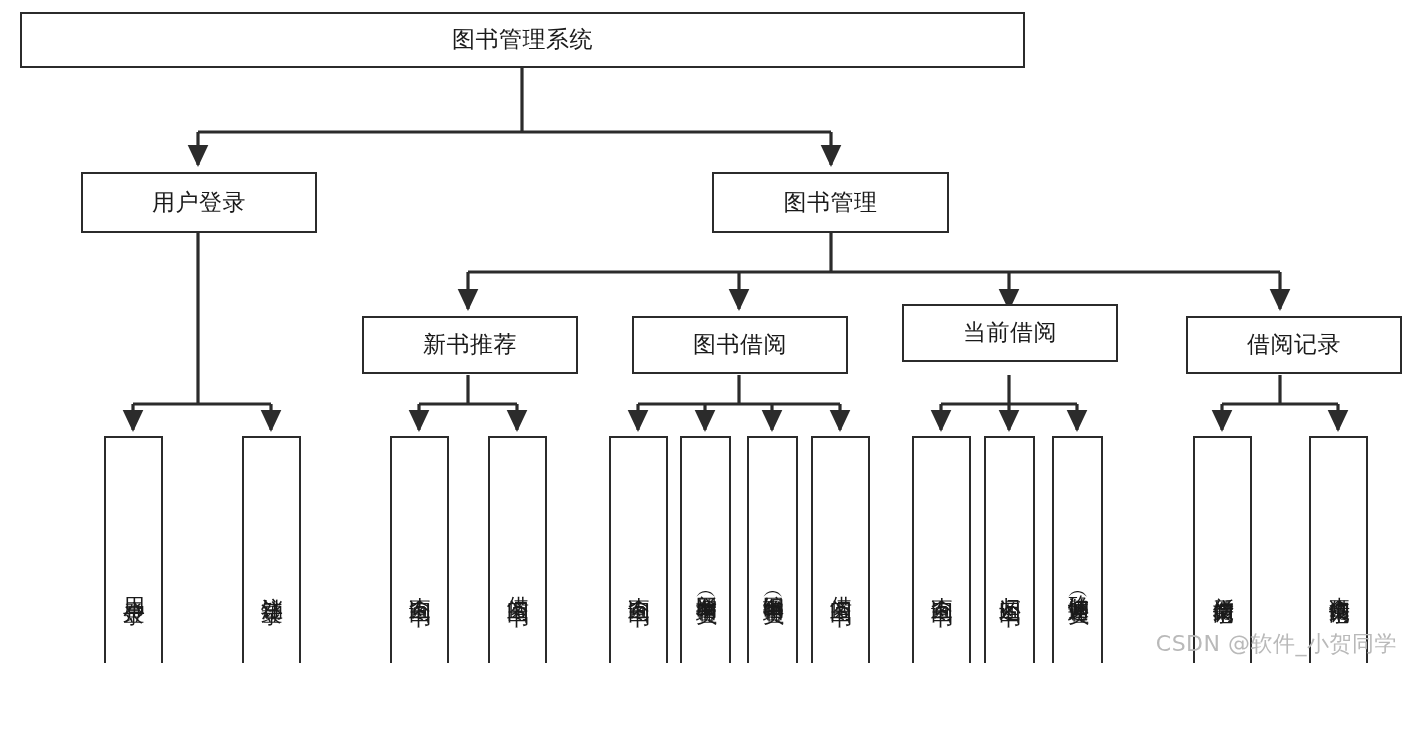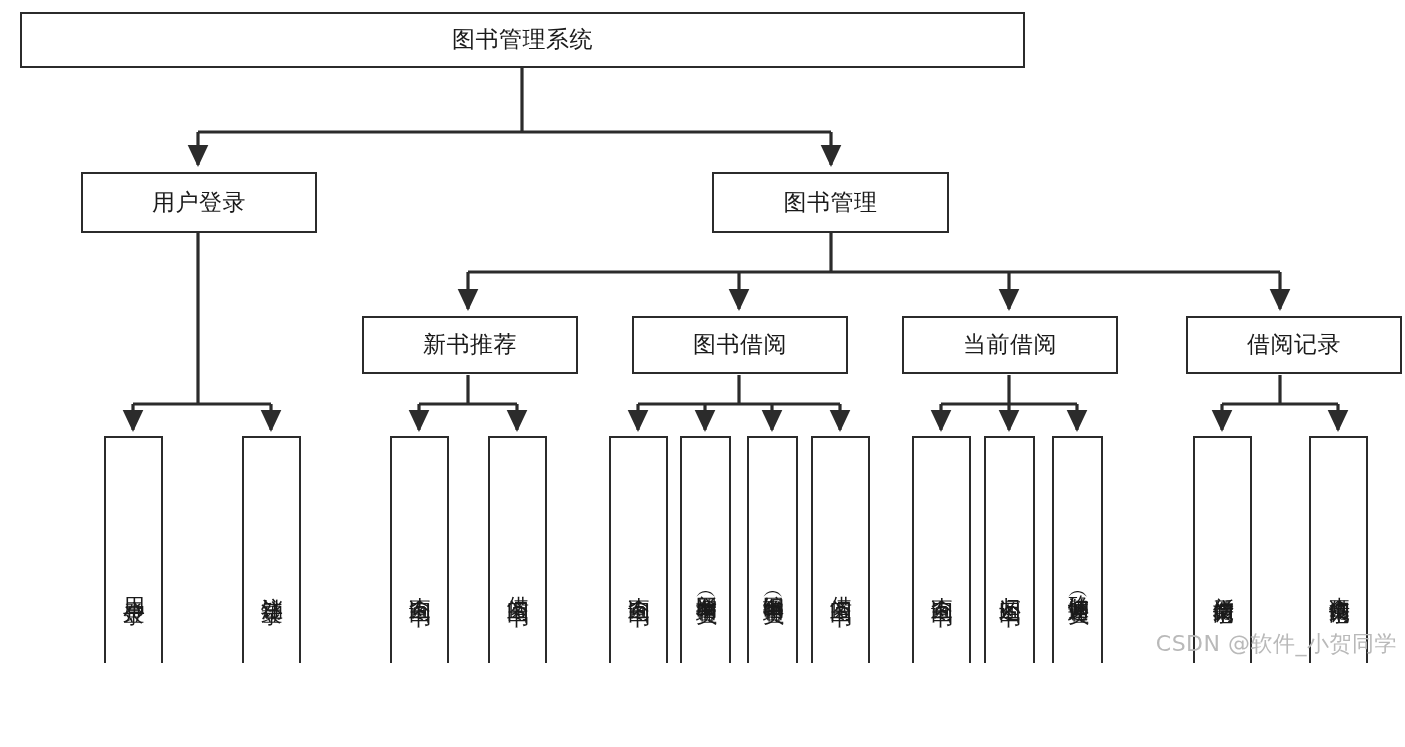--- a/index.html
+++ b/index.html
@@ -150,21 +150,21 @@
   </div>
 
   <div class="node horiz" style="left:632px; top:316px; width:216px; height:58px;">
     <span class="node-label">图书借阅</span>
   </div>
 
   <div class="node horiz" style="left:362px; top:316px; width:216px; height:58px;">
     <span class="node-label">新书推荐</span>
   </div>
 
-  <div class="node horiz" style="left:902px; top:316px; width:216px; height:58px;">
+  <div class="node horiz" style="left:902px; top:304px; width:216px; height:58px;">
     <span class="node-label">当前借阅</span>
   </div>
 
   <div class="node horiz" style="left:1138px; top:316px; width:216px; height:58px;margin-left:48px;">
     <span class="node-label">借阅记录</span>
   </div>
 
   <div class="node vert" style="left:104px; top:436px; width:59px; height:297px;">
     <span class="node-label">用户登录</span>
   </div>

